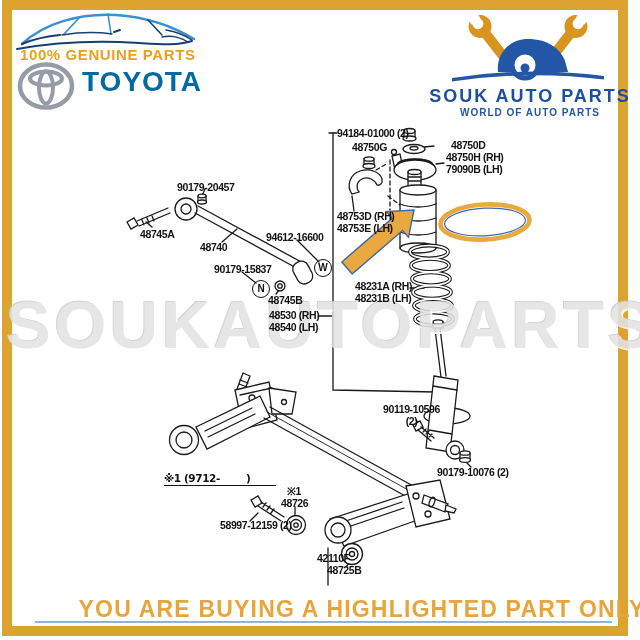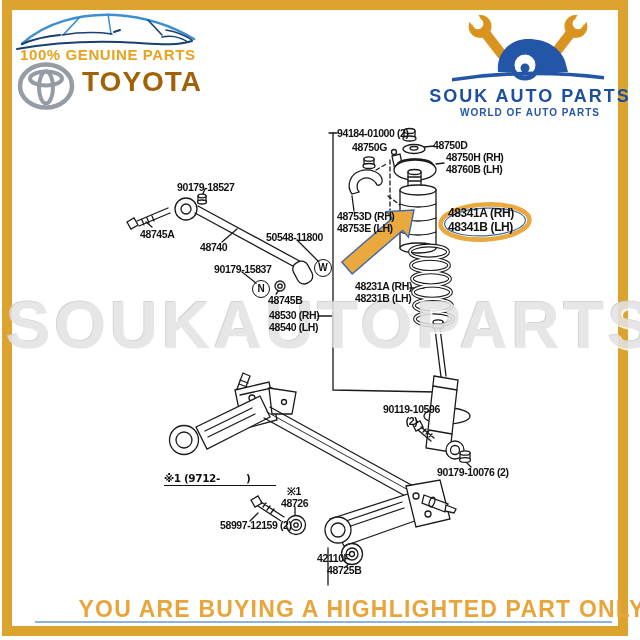--- a/index.html
+++ b/index.html
@@ -4,21 +4,21 @@
 <style>
   html,body{margin:0;padding:0;background:#fff;}
   #stage{position:relative;width:640px;height:640px;background:#fff;overflow:hidden;
          font-family:"Liberation Sans",sans-serif;}
   #goldframe{position:absolute;left:2px;top:0;width:626px;height:636px;
              border:10px solid #DCA42F;background:#fff;box-sizing:border-box;}
   svg{position:absolute;left:0;top:0;}
   .abs{position:absolute;}
   
   .genuine{left:20px;top:46px;font-size:15px;font-weight:bold;letter-spacing:.6px;color:#E8A21E;}
-  .toyota-word{left:82px;top:66px;font-size:28px;font-weight:bold;letter-spacing:1px;color:#a16207;}
+  .toyota-word{left:82px;top:66px;font-size:28px;font-weight:bold;letter-spacing:1px;color:#0369a1;}
   .shop-name{left:425px;top:86px;width:210px;text-align:center;font-size:18px;font-weight:bold;
              letter-spacing:2px;color:#1D4FA1;}
   .shop-tag{left:450px;top:107px;width:160px;text-align:center;font-size:10px;font-weight:bold;
             letter-spacing:1px;color:#2456A8;}
   
   .watermark{left:6px;top:286px;width:628px;text-align:left;font-size:67px;font-weight:bold;
              letter-spacing:3.5px;color:#E3E3E3;z-index:2;
              text-shadow:2px 2px 0 #ffffff,-1px -1px 0 #cfcfcf;opacity:.88;white-space:nowrap;}
   
   .plabel{position:absolute;font:bold 10.5px/12px "Liberation Sans",sans-serif;
@@ -231,37 +231,33 @@
   <svg class="z3" width="640" height="640" viewBox="0 0 640 640" fill="none">
     <polygon points="352.2,274 402.6,230.4 408.5,237.3 414,210 386.3,211.5 392.2,218.4 341.8,262" fill="#E9A93F" stroke="#3E66A8" stroke-width="1.4"></polygon>
     <g transform="rotate(-3 485 222)">
       <ellipse cx="485" cy="222" rx="44.5" ry="17.5" stroke="#E9A93F" stroke-width="4.6"></ellipse>
       <ellipse cx="485" cy="222" rx="40.5" ry="13.8" stroke="#3E66A8" stroke-width="1.2"></ellipse>
     </g>
   </svg>
 
   <div class="plabel" style="left:337px;top:127px"><span>94184-01000 (2)</span></div>
   <div class="plabel" style="left:352px;top:141px"><span>48750G</span></div>
-  <div class="plabel" style="left:433px;top:139px"><span>48750D</span></div>
+  <div class="plabel" style="left:451px;top:139px"><span>48750D</span></div>
   <div class="plabel" style="left:446px;top:151px">
     <div>48750H (RH)</div>
-      <div>48760B (LH)</div>
+      <div>79090B (LH)</div>
   </div>
   <div class="plabel" style="left:337px;top:210px">
     <div>48753D (RH)</div>
       <div>48753E (LH)</div>
   </div>
-  <div class="plabel big" style="left:448px;top:207px">
-    <div>48341A (RH)</div>
-      <div>48341B (LH)</div>
-  </div>
-  <div class="plabel" style="left:177px;top:181px"><span>90179-18527</span></div>
+  <div class="plabel" style="left:177px;top:181px"><span>90179-20457</span></div>
   <div class="plabel" style="left:140px;top:228px"><span>48745A</span></div>
   <div class="plabel" style="left:200px;top:241px"><span>48740</span></div>
-  <div class="plabel" style="left:266px;top:231px"><span>50548-11800</span></div>
+  <div class="plabel" style="left:266px;top:231px"><span>94612-16600</span></div>
   <div class="plabel" style="left:214px;top:263px"><span>90179-15837</span></div>
   <div class="plabel" style="left:268px;top:294px"><span>48745B</span></div>
   <div class="plabel" style="left:269px;top:309px">
     <div>48530 (RH)</div>
       <div>48540 (LH)</div>
   </div>
   <div class="plabel" style="left:355px;top:280px">
     <div>48231A (RH)</div>
       <div>48231B (LH)</div>
   </div>

